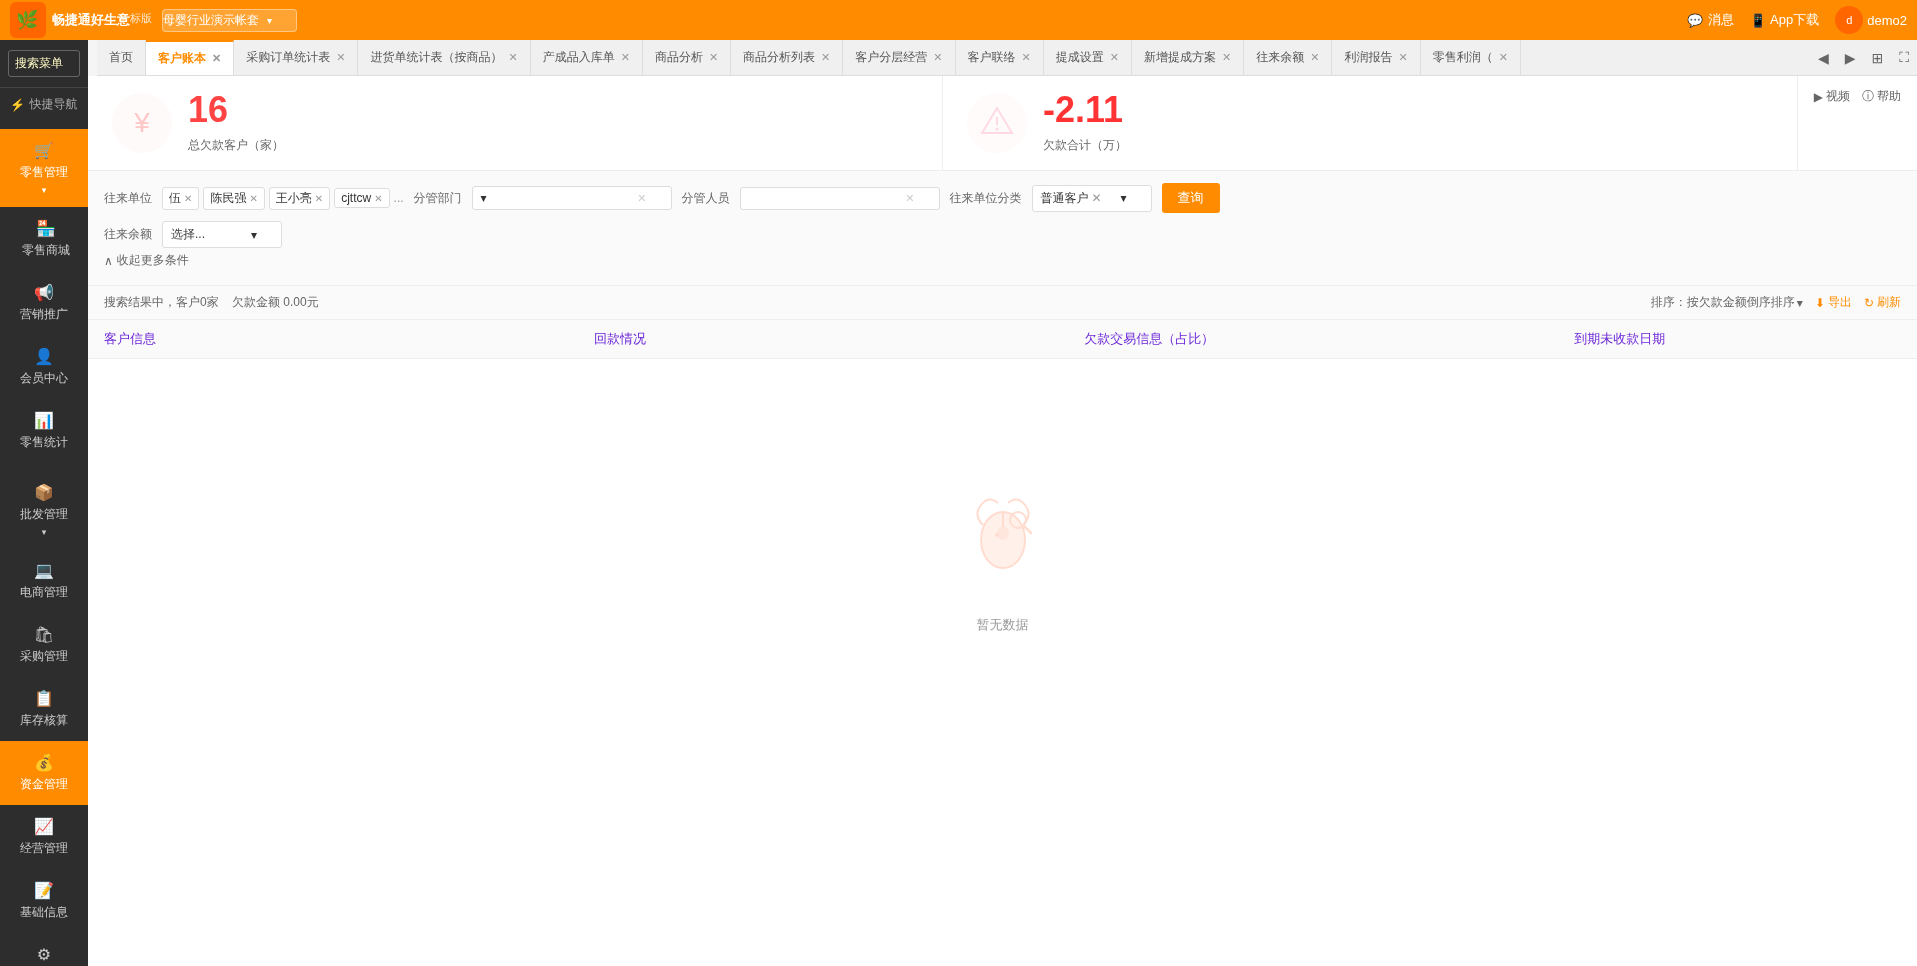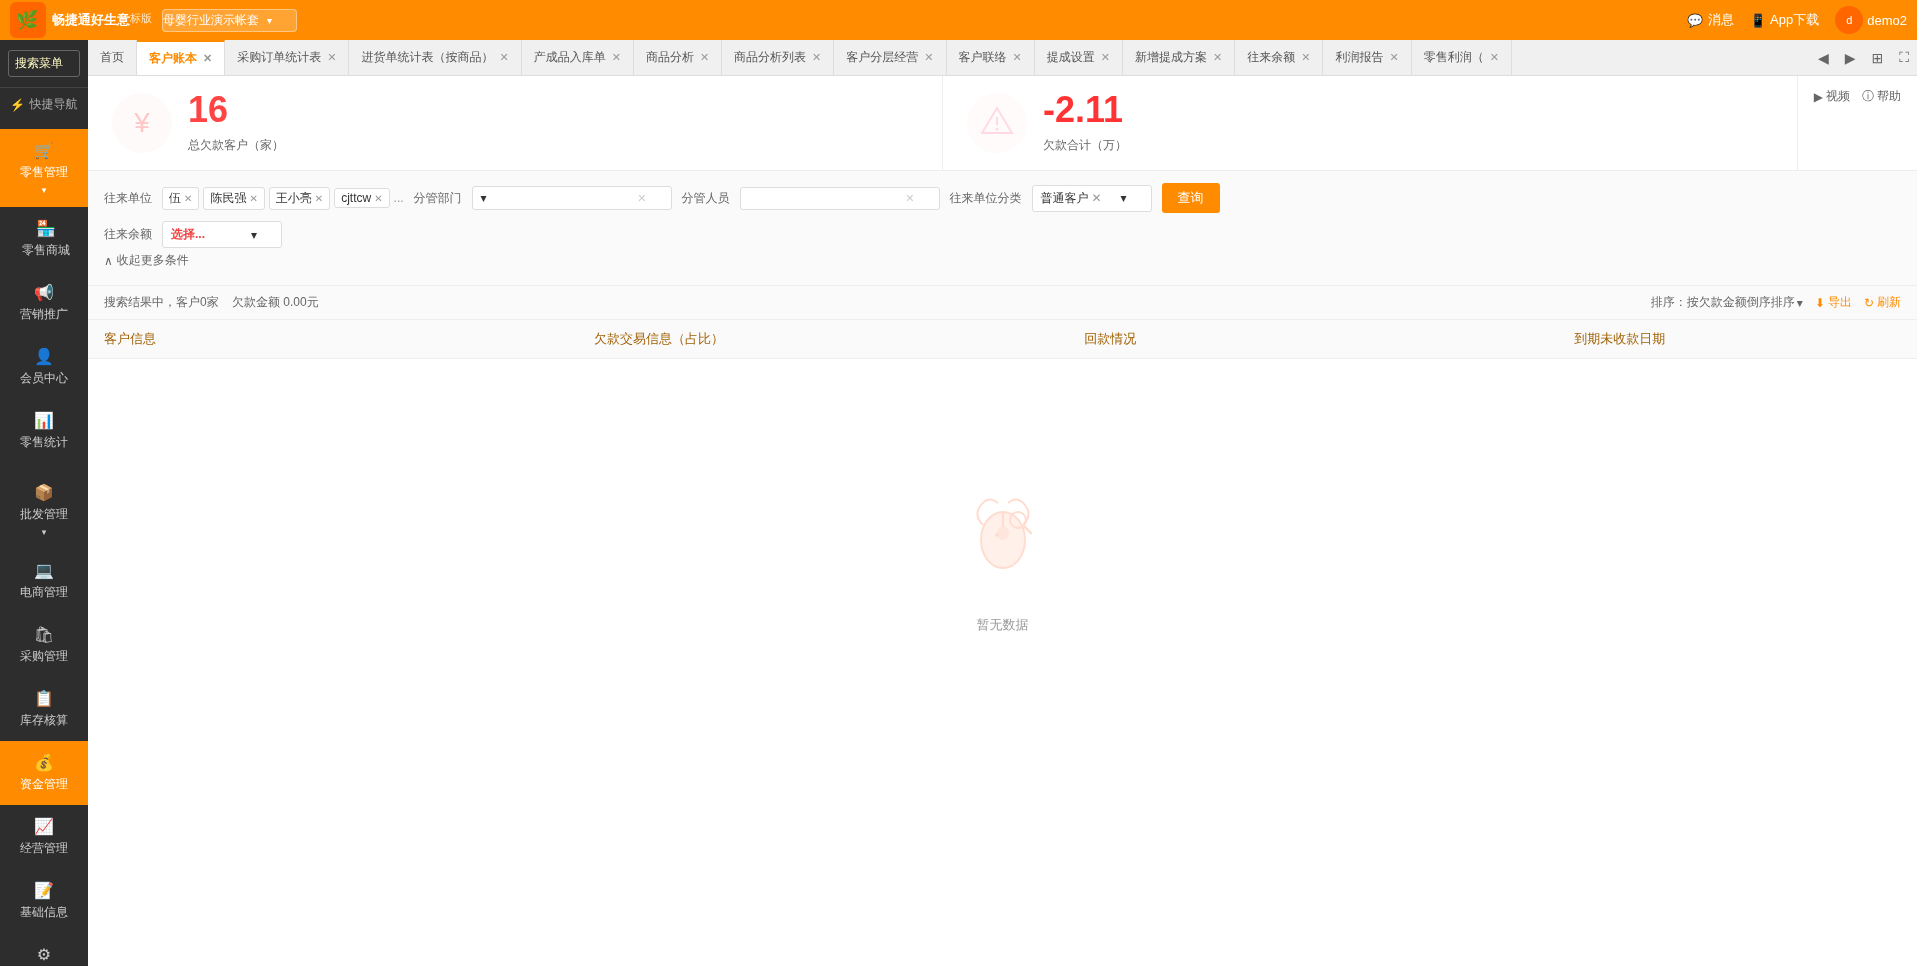--- a/index.html
+++ b/index.html
@@ -4,21 +4,21 @@
   <style>
     * { box-sizing: border-box; margin: 0; padding: 0; }
     body { font-family: "Microsoft YaHei", "PingFang SC", Arial, sans-serif; font-size: 13px; background: #f5f5f5; color: #333; overflow: hidden; height: 966px; }
 
     
     .app-container { display: flex; flex-direction: column; height: 966px; }
     .top-bar { height: 40px; background: #ff8c00; display: flex; align-items: center; padding: 0 10px; flex-shrink: 0; }
     .main-area { display: flex; flex: 1; overflow: hidden; }
     .sidebar { width: 88px; background: #2d2d2d; display: flex; flex-direction: column; flex-shrink: 0; overflow-y: auto; }
     .content-area { flex: 1; display: flex; flex-direction: column; overflow: hidden; }
-    .tab-bar { height: 36px; background: #f0f0f0; display: flex; align-items: center; border-bottom: 1px solid #ddd; flex-shrink: 0; overflow: hidden; }
+    .tab-bar { height: 36px; background: #f0f0f0; display: flex; align-items: center; border-bottom: 1px solid #ddd; flex-shrink: 0; overflow: hidden; margin-left: 9px; }
     .main-content { flex: 1; overflow-y: auto; background: #fff; }
 
     
     .top-bar-logo { display: flex; align-items: center; gap: 6px; }
     .logo-icon { width: 36px; height: 36px; background: #ff6600; border-radius: 6px; display: flex; align-items: center; justify-content: center; color: white; font-size: 10px; font-weight: bold; }
     .logo-text { color: white; font-size: 13px; font-weight: bold; }
     .top-bar-selector { margin-left: 10px; background: rgba(255,255,255,0.2); border: 1px solid rgba(255,255,255,0.4); border-radius: 4px; padding: 2px 24px 2px 0; color: white; font-size: 12px; cursor: pointer; position: relative; display: flex; align-items: center; gap: 4px; }
     .top-bar-right { margin-left: auto; display: flex; align-items: center; gap: 16px; color: white; font-size: 13px; }
     .top-bar-right-item { display: flex; align-items: center; gap: 4px; cursor: pointer; }
     .avatar { width: 28px; height: 28px; border-radius: 50%; background: #ff6600; display: flex; align-items: center; justify-content: center; color: white; font-size: 11px; }
@@ -67,21 +67,21 @@
     .filter-row-second { display: flex; align-items: center; gap: 10px; }
 
     
     .results-info { padding: 8px 16px; background: #fafafa; border-bottom: 1px solid #eee; display: flex; align-items: center; justify-content: space-between; font-size: 12px; color: #666; }
     .results-actions { display: flex; align-items: center; gap: 12px; }
     .sort-link { color: #666; cursor: pointer; display: flex; align-items: center; gap: 2px; }
     .export-btn { color: #ff8c00; cursor: pointer; display: flex; align-items: center; gap: 3px; }
     .refresh-btn { color: #ff8c00; cursor: pointer; display: flex; align-items: center; gap: 3px; }
 
     
-    .table-header { display: grid; grid-template-columns: 3fr 3fr 3fr 2fr; padding: 10px 16px; border-bottom: 1px solid #eee; font-size: 13px; color: #a16207; font-weight: normal; background: #fafafa; }
+    .table-header { display: grid; grid-template-columns: 3fr 3fr 3fr 2fr; padding: 10px 16px; border-bottom: 1px solid #eee; font-size: 13px; color: #6d28d9; font-weight: normal; background: #fafafa; }
     .table-body { display: flex; flex-direction: column; align-items: center; justify-content: center; min-height: 400px; }
     .empty-state { display: flex; flex-direction: column; align-items: center; justify-content: center; padding: 60px 20px; }
     .empty-icon { font-size: 80px; opacity: 0.4; margin-bottom: 12px; color: #ffaa88; }
     .empty-text { color: #999; font-size: 13px; }
 
     
     ::-webkit-scrollbar { width: 6px; height: 6px; }
     ::-webkit-scrollbar-track { background: #f1f1f1; }
     ::-webkit-scrollbar-thumb { background: #ccc; border-radius: 3px; }
 
@@ -338,21 +338,21 @@
               </div>
               <span>▾</span>
             </div>
 
             <button class="query-btn">查询</button>
           </div>
 
           <div class="filter-row-second">
             <span class="filter-label">往来余额</span>
             <div class="filter-select">
-              <span style="color:#ef4444;font-weight:bold;">选择...</span>
+              <span style="color:#404040;">选择...</span>
               <span>▾</span>
             </div>
           </div>
 
           <div class="collapse-btn">
             <span>∧</span>
             <span>收起更多条件</span>
           </div>
         </div>
 
@@ -373,22 +373,22 @@
             </div>
             <div class="refresh-btn">
               <span>↻</span>
               <span>刷新</span>
             </div>
           </div>
         </div>
 
         <div class="table-header">
           <div>客户信息</div>
+          <div>回款情况</div>
           <div>欠款交易信息（占比）</div>
-          <div>回款情况</div>
           <div>到期未收款日期</div>
         </div>
 
         <div class="table-body">
           <div class="empty-state">
             <div class="empty-icon">
               
               <svg width="100" height="100" viewBox="0 0 100 100" fill="none" xmlns="http://www.w3.org/2000/svg">
                 <ellipse cx="50" cy="55" rx="22" ry="28" fill="#ffddcc" stroke="#ffaa88" stroke-width="2"></ellipse>
                 <line x1="50" y1="27" x2="50" y2="42" stroke="#ffaa88" stroke-width="2"></line>

